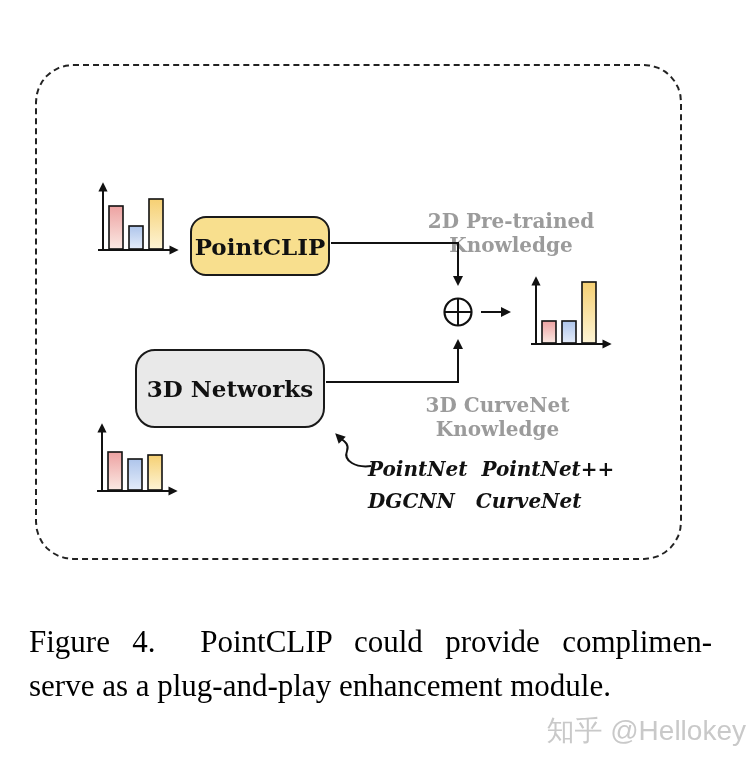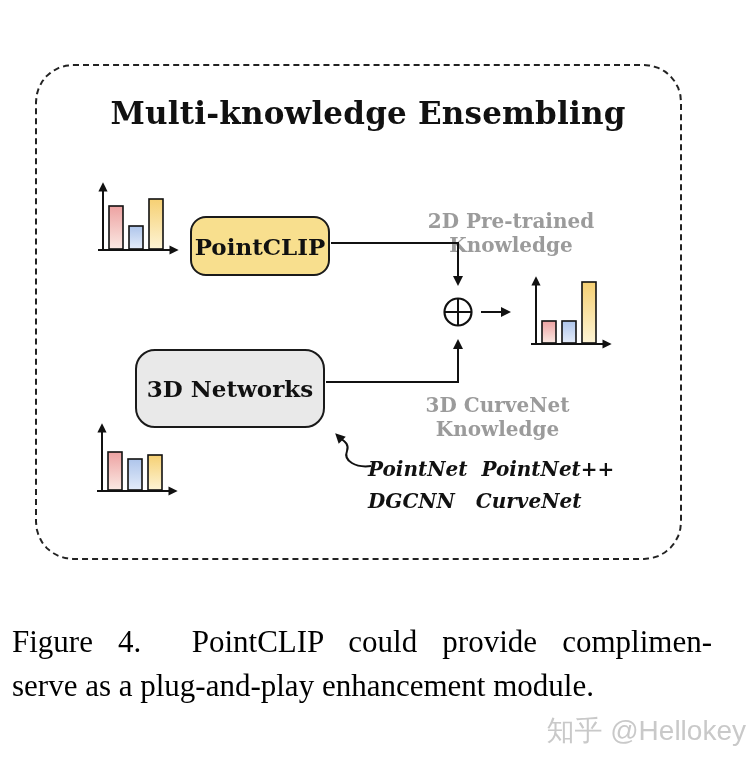--- a/index.html
+++ b/index.html
@@ -41,36 +41,35 @@
   .networks-line1{left:368px;top:457px;width:230px;}
   .networks-line2{left:368px;top:489px;width:205px;}
 
   
   .overlay{position:absolute;left:0;top:0;width:750px;height:764px;pointer-events:none;}
 
   
   .caption{position:absolute;left:12px;top:620px;width:700px;z-index:1;
            font-family:"Liberation Serif",serif;font-size:31px;color:#000;
            line-height:44px;}
-  .caption .cap-line{white-space:pre-wrap;}
+  .caption .cap-line{white-space:pre-wrap;margin-left:17px;}
   .caption .justified{text-align:justify;text-align-last:justify;}
 
   
   .watermark{position:absolute;right:4px;top:712px;z-index:0;
              font-family:"Liberation Sans",sans-serif;font-size:28px;
              color:var(--watermark,#c9c9c9);}
 </style>
 </head>
 <body>
 
 <div class="page">
 
   <div class="figure-panel"></div>
 
-  <div class="figure-title">Multi-knowledge Ensembling</div>
 
   <div class="mini-chart" id="chart-2d-input">
       <svg viewBox="0 0 92 84">
         <defs>
           <marker id="chart-2d-input-ah" viewBox="0 0 12 12" refX="7" refY="6" markerWidth="11" markerHeight="11" orient="auto" markerUnits="userSpaceOnUse">
             <path d="M1,1 L11,6 L1,11 Z" fill="#111"></path>
           </marker>
           <linearGradient id="chart-2d-input-pink" x1="0" y1="0" x2="0" y2="1">
             <stop offset="0" stop-color="#eda2a2"></stop>
             <stop offset="1" stop-color="#fbe9e3"></stop>

